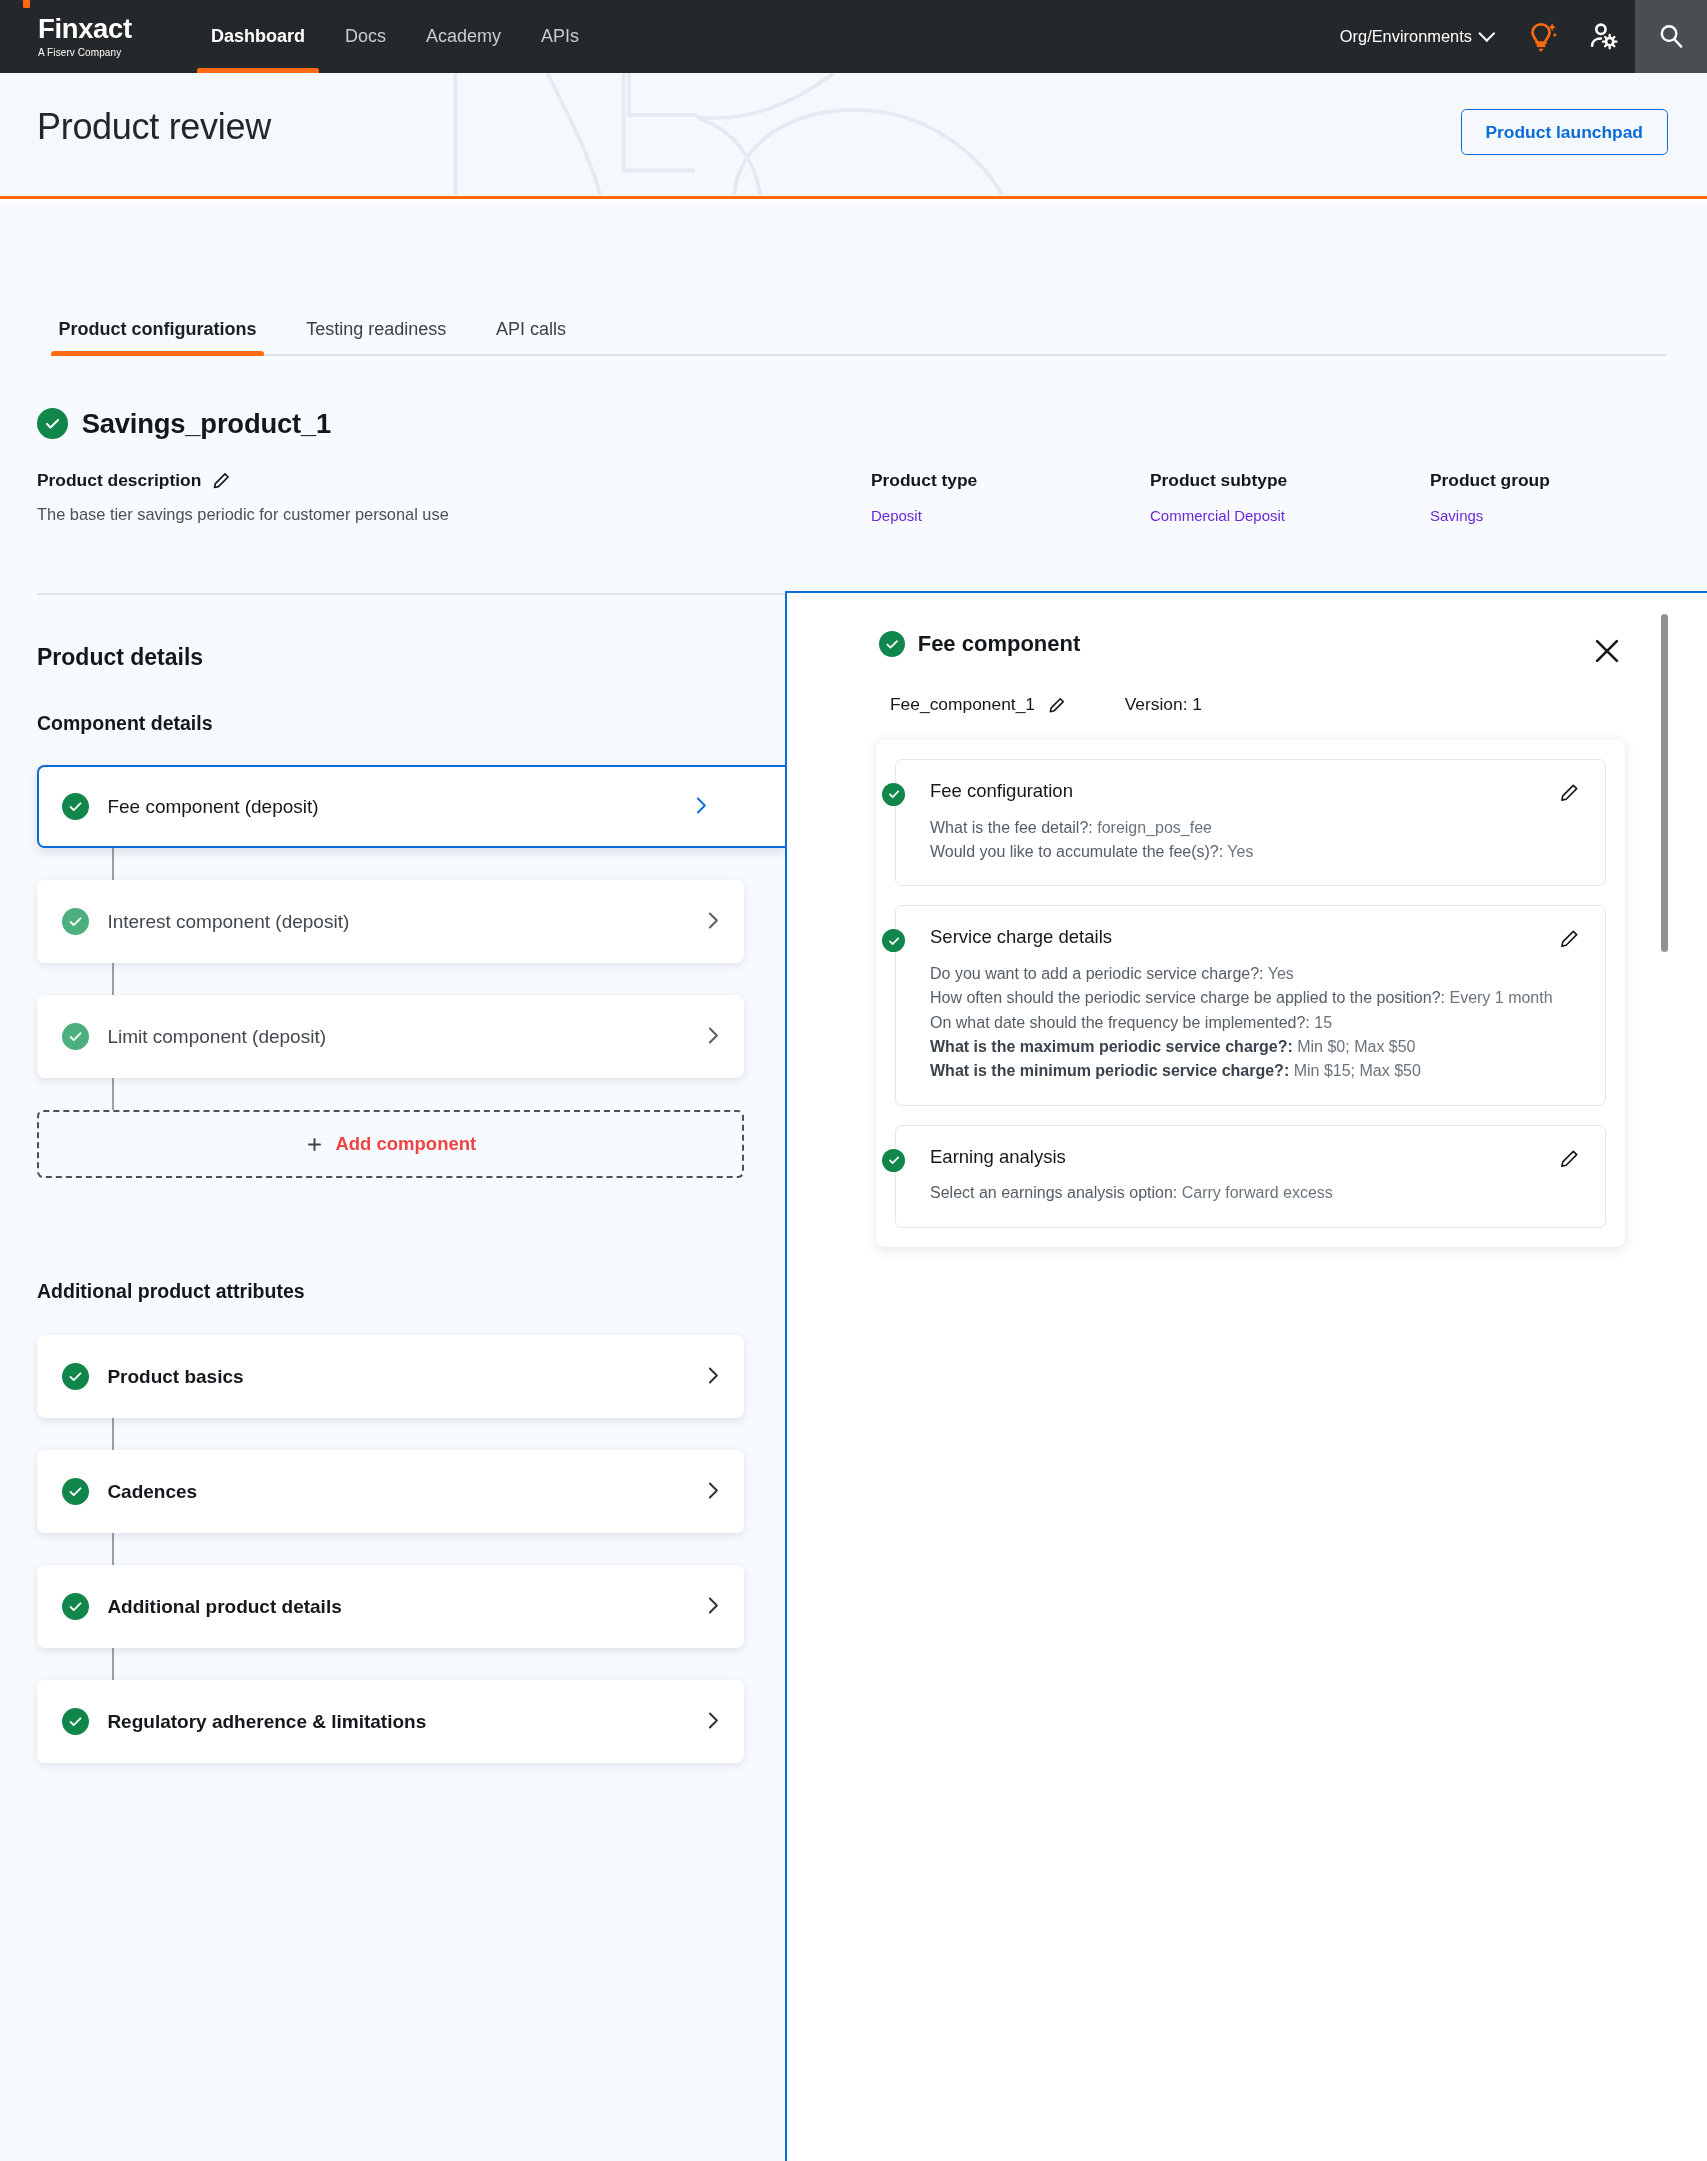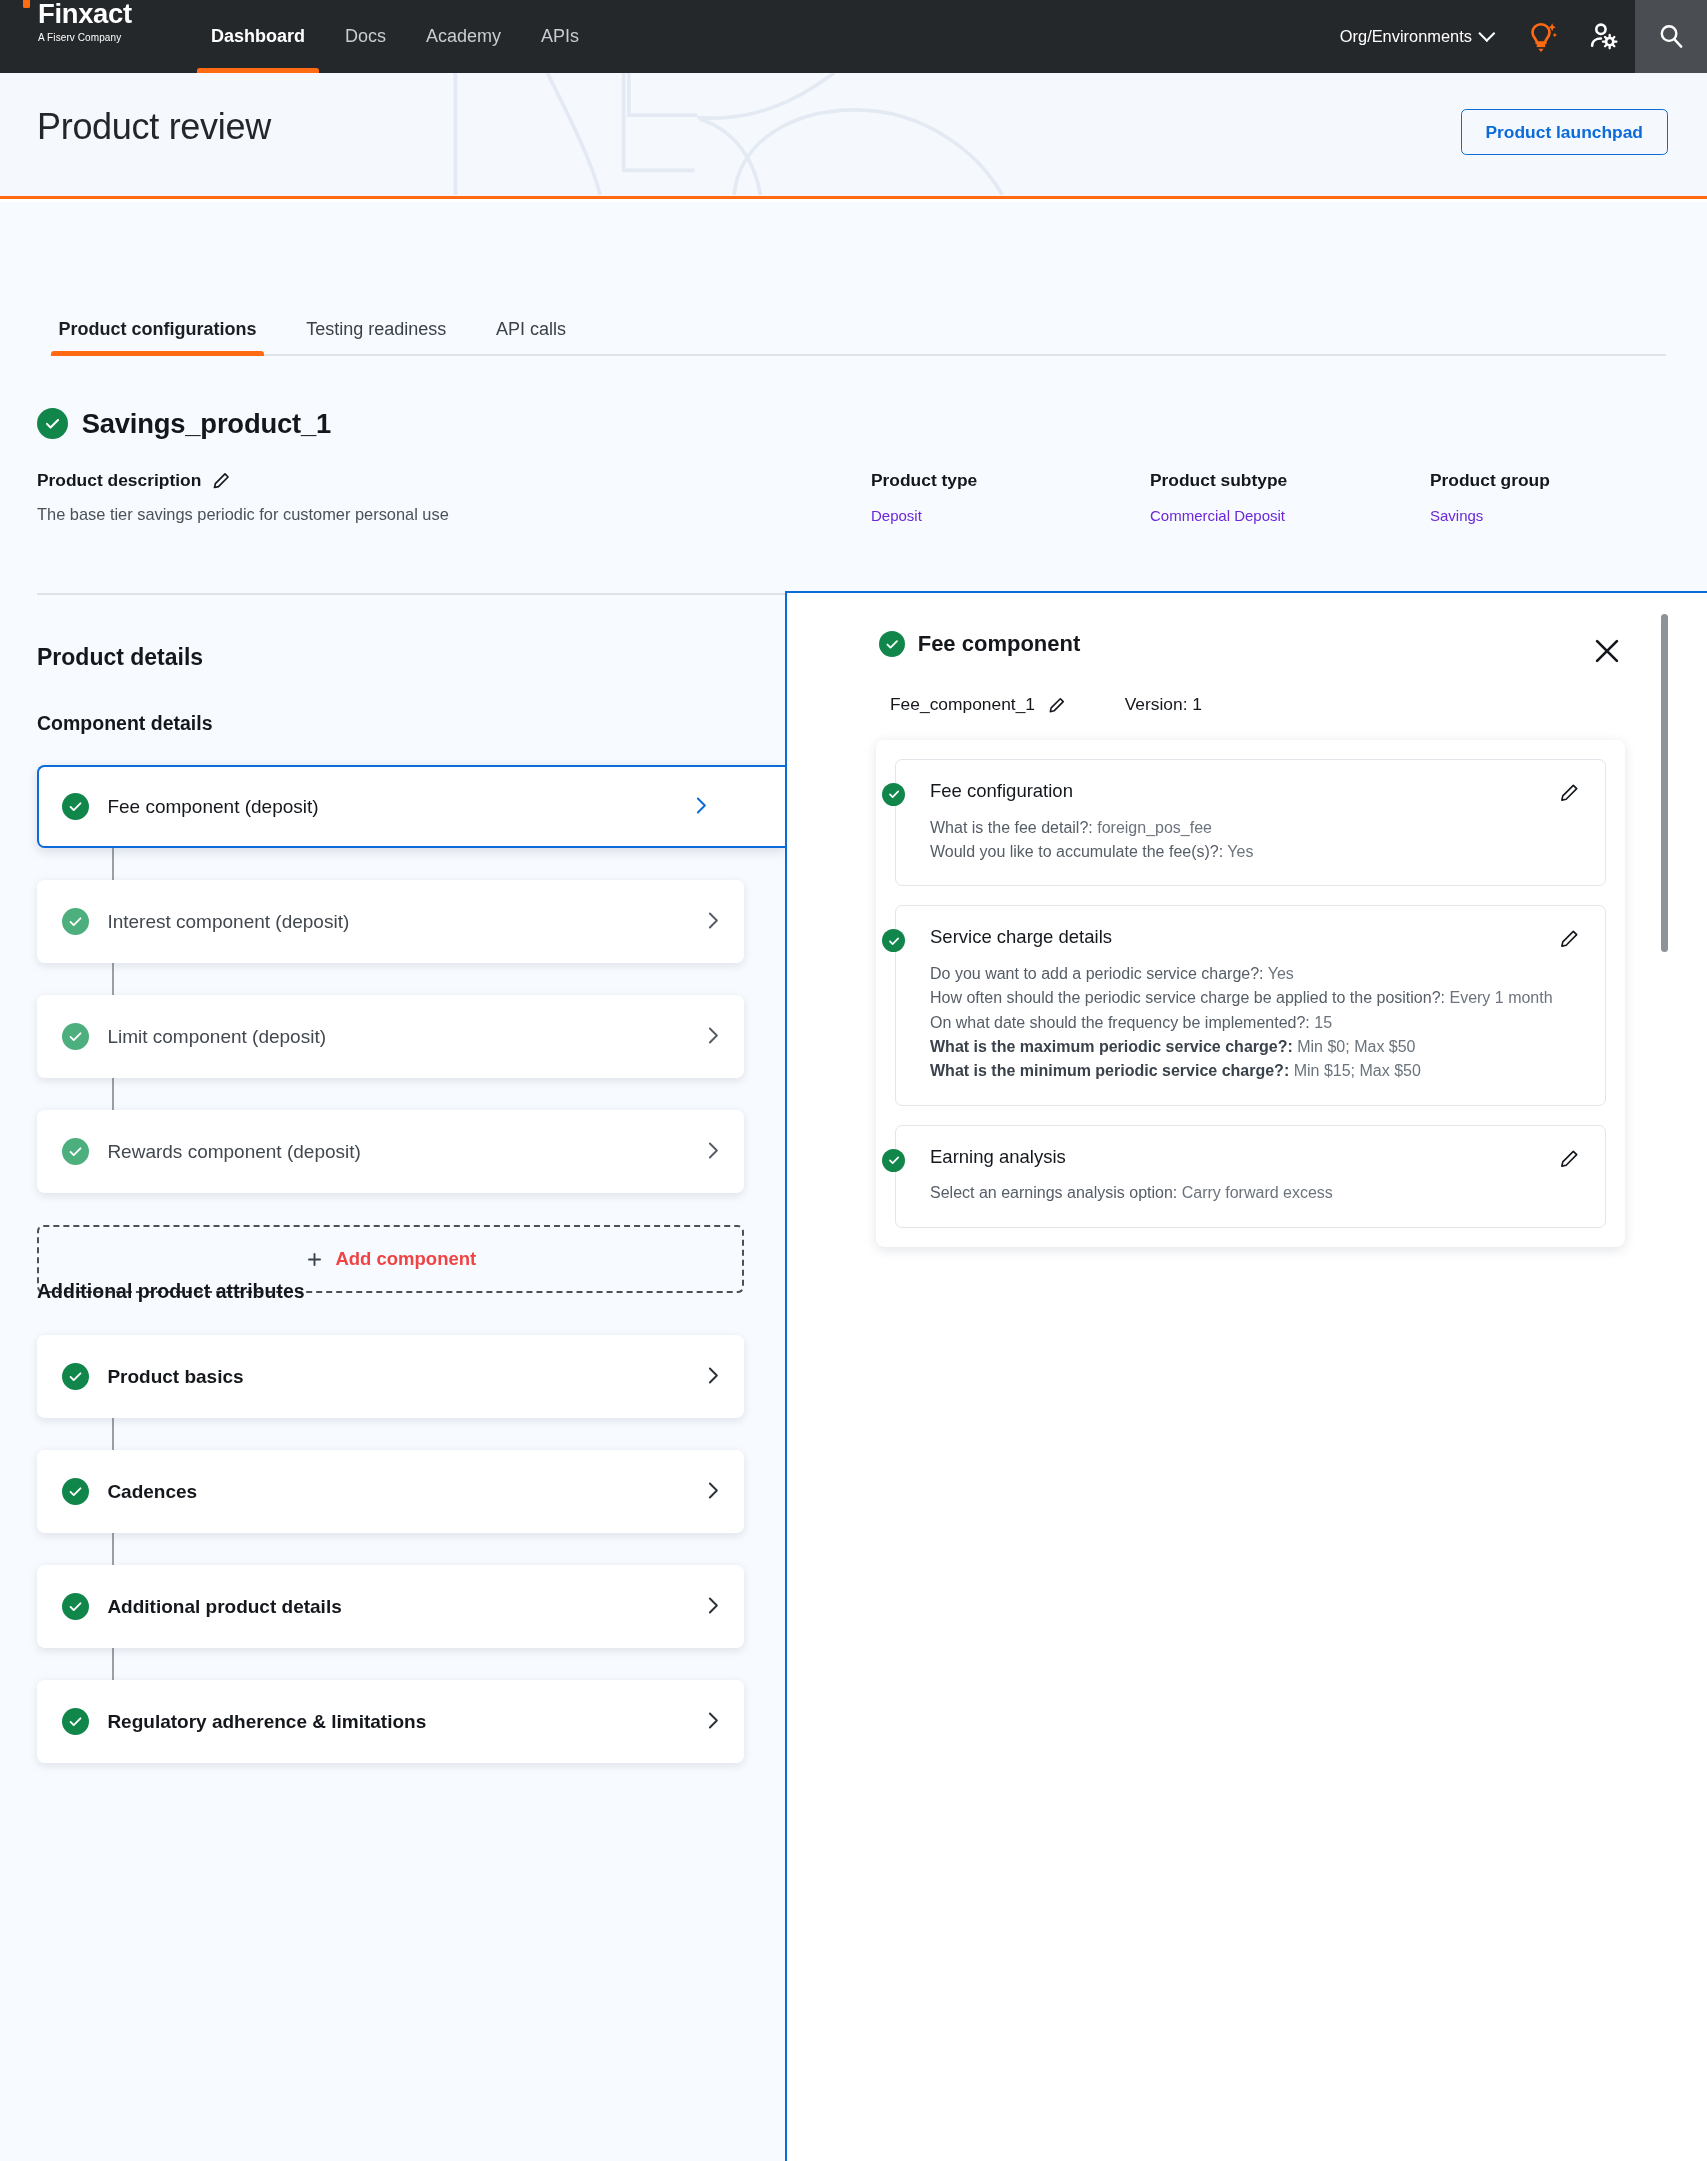--- a/index.html
+++ b/index.html
@@ -7,21 +7,21 @@
     width: 1708px; height: 2161px;
     background: #ffffff;
     font-family: "Liberation Sans", sans-serif;
     -webkit-font-smoothing: antialiased;
   }
   .page { position: relative; width: 1708px; height: 2161px; overflow: hidden; }
 
   
   .topnav {
     position: absolute; top: 0; left: 0; width: 1708px; height: 73px;
-    background: #25282b; display: flex; align-items: flex-start;
+    background: #25282b; display: flex; align-items: center;
   }
   .brand { margin-left: 38px; width: 121px; }
   .brand-name {
     font-size: 27.4px; font-weight: 700; color: #ffffff; letter-spacing: -0.3px;
     line-height: 1; position: relative; display: inline-block;
   }
   .brand-dot {
     position: absolute; left: 23px; top: -2.6px;
     width: 6.9px; height: 10.6px; background: #ff6a13; border-radius: 3.2px 3.2px 1.6px 1.6px;
   }
@@ -336,33 +336,20 @@
               </svg>
           </span>
           <span class="label">Limit component (deposit)</span>
           <span class="chev">
             <svg width="21" height="21" viewBox="0 0 24 24">
                 <path d="M9 4l8 8-8 8" fill="none" stroke="#555d66" stroke-width="2.2" stroke-linecap="round" stroke-linejoin="round"></path>
               </svg>
           </span>
         </div>
 
-        <div class="ccard">
-          <span class="check light" style="width:27.4px;height:27.4px;">
-            <svg width="17" height="17" viewBox="0 0 24 24">
-                <path d="M5 12.5l4.5 4.5L19 7.5" fill="none" stroke="#fff" stroke-width="2.6" stroke-linecap="round" stroke-linejoin="round"></path>
-              </svg>
-          </span>
-          <span class="label">Rewards component (deposit)</span>
-          <span class="chev">
-            <svg width="21" height="21" viewBox="0 0 24 24">
-                <path d="M9 4l8 8-8 8" fill="none" stroke="#555d66" stroke-width="2.2" stroke-linecap="round" stroke-linejoin="round"></path>
-              </svg>
-          </span>
-        </div>
 
         <div class="add-btn">
           <svg width="19" height="19" viewBox="0 0 24 24">
             <path d="M12 5v14M5 12h14" stroke="#3a424b" stroke-width="2.4" stroke-linecap="round"></path>
           </svg>
           <span>Add component</span>
         </div>
       </div>
 
       <div class="sub-title" style="position:absolute;left:37px;top:689px;">Additional product attributes</div>

